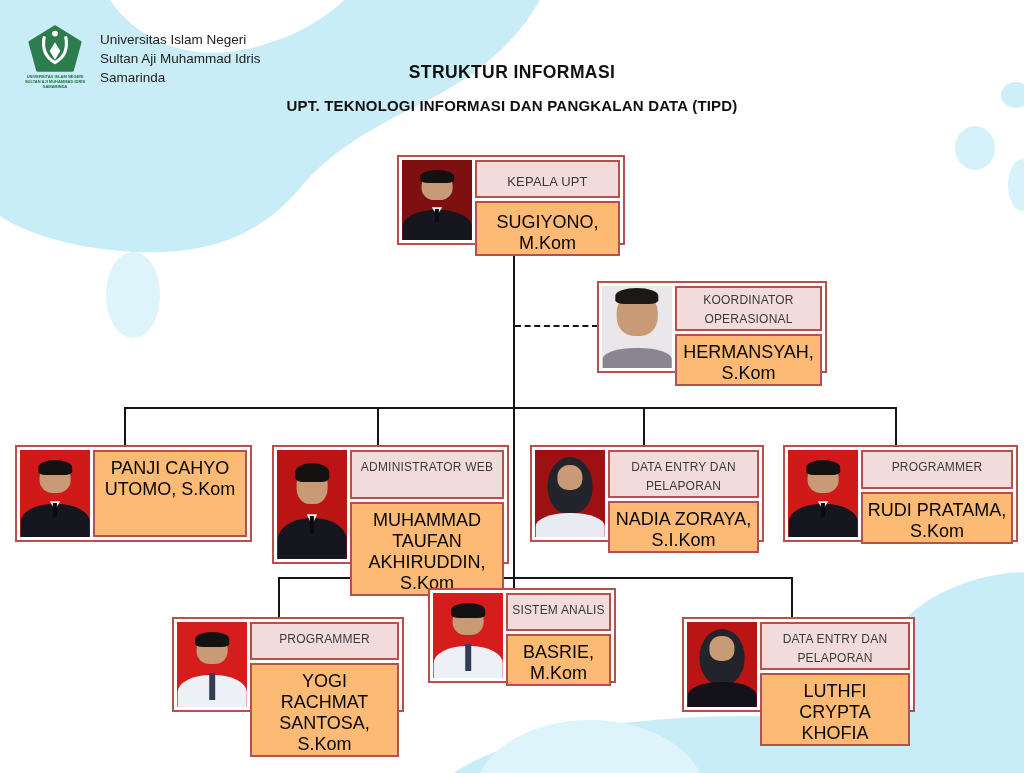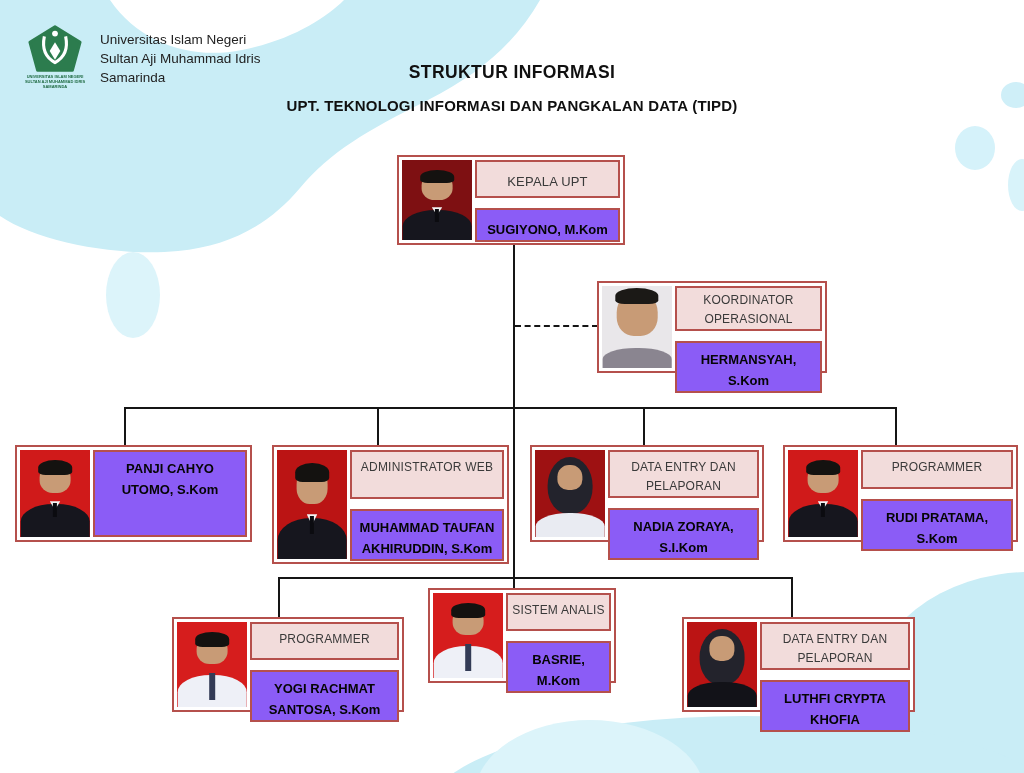--- a/index.html
+++ b/index.html
@@ -19,30 +19,30 @@
   
   .line{position:absolute;background:#151515;z-index:1;}
   .line.v{width:2px;} .line.h{height:2px;}
   .dash{position:absolute;border-top:2px dashed #151515;z-index:1;}
   
   .card{
     position:absolute;z-index:2;box-sizing:border-box;background:#fff;
     border:2px solid #b5504c;padding:3px;display:flex;gap:3px;
   }
   .photo{flex:0 0 70px;position:relative;overflow:hidden;background:#c01515;}
-  .col{flex:1;min-width:0;display:flex;flex-direction:column;gap:10px;}
+  .col{flex:1;min-width:0;display:flex;flex-direction:column;gap:3px;}
   .role-box{
     box-sizing:border-box;border:2px solid #b5504c;background:#f2dcdb;
     flex:0 0 45%;text-align:center;padding-top:6px;
     font-size:12px;line-height:19px;color:#3a3a3a;letter-spacing:.2px;
   }
   .name-box{
-    box-sizing:border-box;border:2px solid #b5504c;background:#8b5cf6;
+    box-sizing:border-box;border:2px solid #b5504c;background:#fdba74;
     flex:1;text-align:center;padding:6px 4px 0 4px;
-    font-size:13px;line-height:21px;font-weight:bold;color:#050505;
+    font-size:18px;line-height:21px;font-weight:normal;color:#050505;
   }
   .card--head .role-box{font-size:13px;padding-top:10px;flex:0 0 48%;}
   .card--head .name-box{padding-top:9px;}
   
   .av{position:absolute;inset:0;}
   .av>div{position:absolute;left:50%;transform:translateX(-50%);}
   .av-hijab{display:none;top:8%;width:64%;height:66%;background:#23232c;border-radius:50% 50% 46% 46%;}
   .av-head{top:16%;width:44%;height:34%;background:#c89b76;border-radius:46% 46% 42% 42%;}
   .av-hair{top:12%;width:48%;height:17%;background:#141210;border-radius:50% 50% 22% 22%;}
   .av-body{bottom:-4%;width:98%;height:42%;background:#16161e;border-radius:48% 48% 0 0;}

